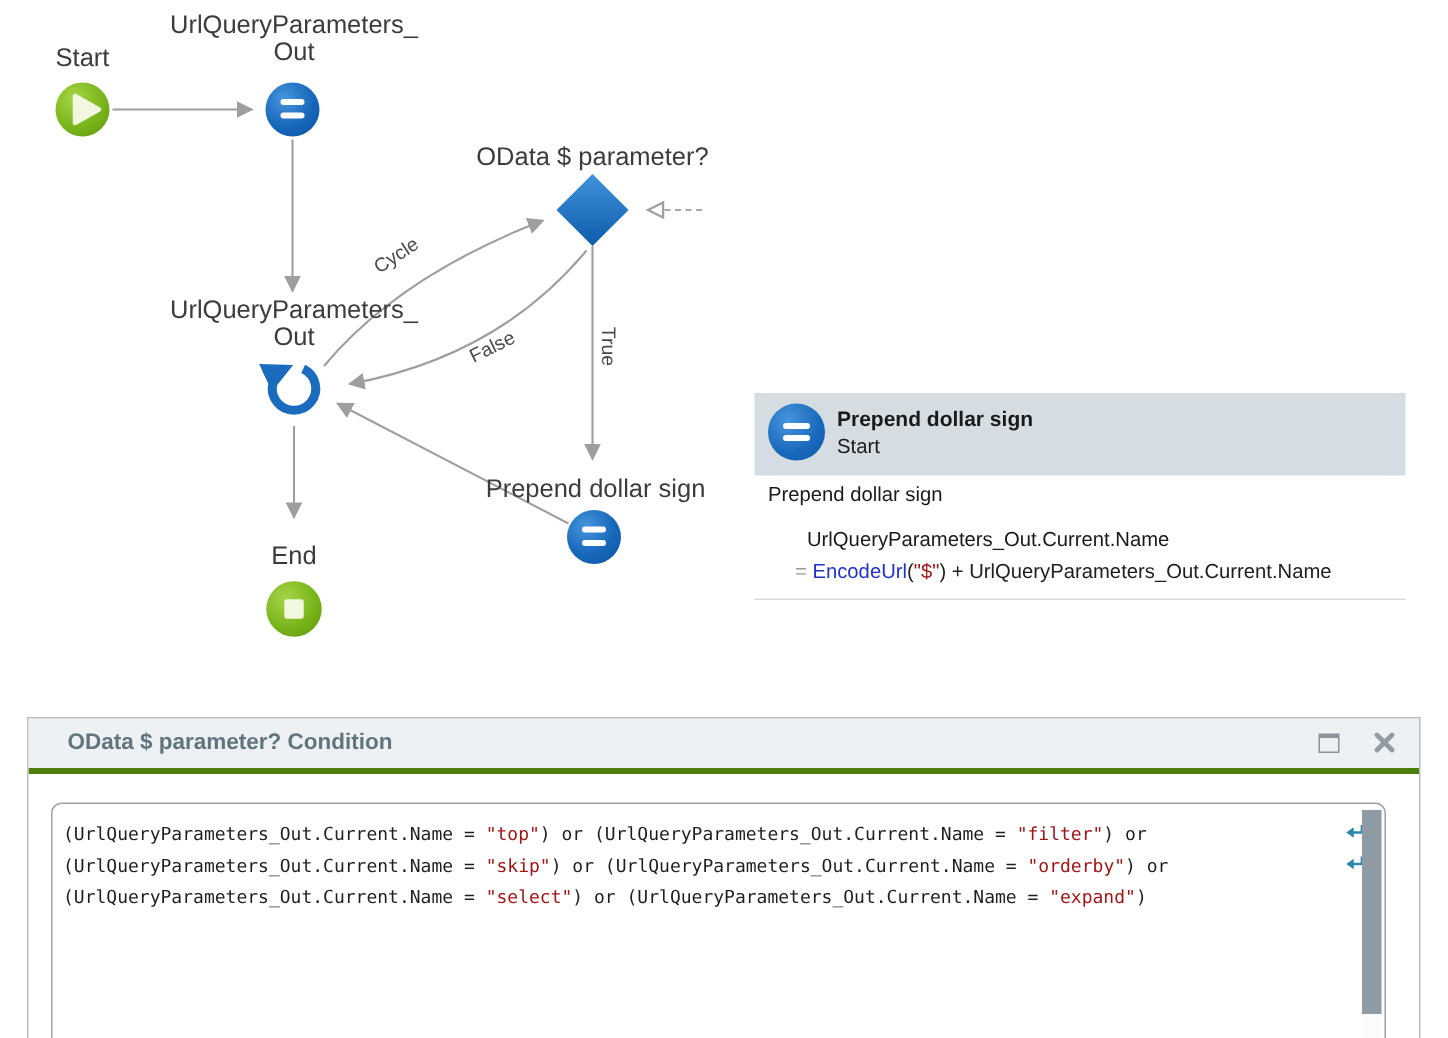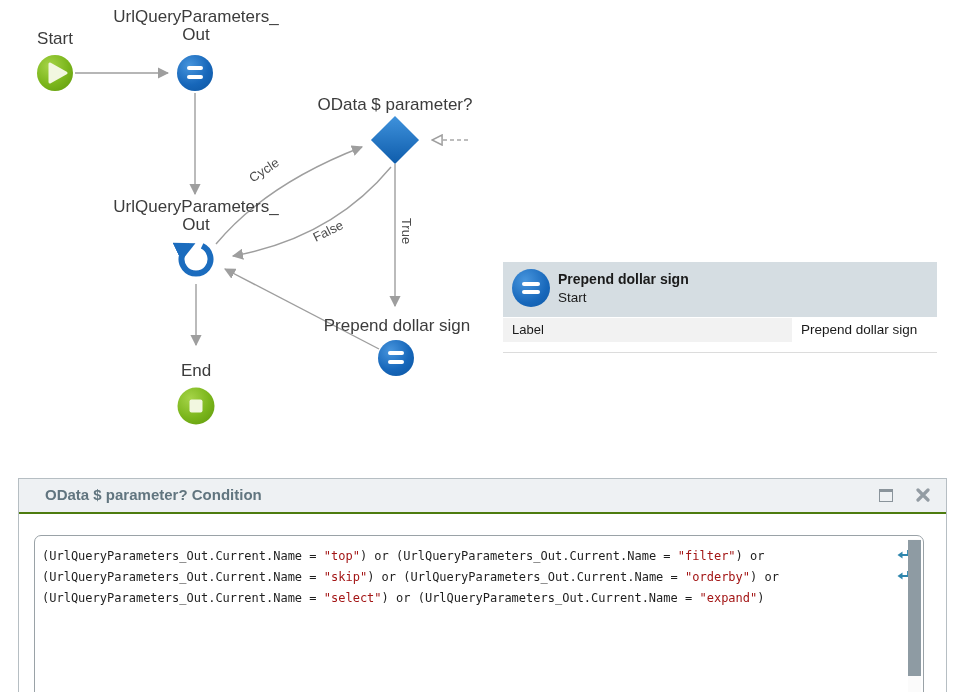--- a/index.html
+++ b/index.html
@@ -33,21 +33,21 @@
   
   .seg-code{color:#1e1e1e;}
   .seg-str{color:var(--string-red,#a31515);}
   .seg-fn{color:var(--function-blue,#2133cc);}
   .seg-op{color:#9a9a9a;}
 
   
   .dialog{position:absolute;left:18px;top:478px;width:929px;height:230px;
     border:1px solid #b6bec3;background:#fff;overflow:hidden;box-sizing:border-box;}
   .dialog-titlebar{position:relative;height:33px;background:var(--titlebar-bg,#eef1f3);
-    border-bottom:2px solid #4d7c0f;}
+    border-bottom:4px solid #4d7c0f;}
   .dialog-title{position:absolute;left:26px;top:7px;font-size:15px;font-weight:600;
     color:var(--title-gray,#61757f);}
   .win-restore{position:absolute;left:860px;top:10px;width:12px;height:9px;box-sizing:content-box;
     border:1px solid #8a949b;border-top:3px solid #8a949b;background:transparent;cursor:pointer;}
   .win-close{position:absolute;left:897px;top:9px;width:14px;height:14px;cursor:pointer;}
   .code-box{position:absolute;left:15px;top:56px;width:890px;height:170px;
     border:1.5px solid #9aa2a7;border-radius:7px;box-sizing:border-box;background:#fff;}
   .code-text{position:absolute;left:7px;top:10px;right:30px;
     font-family:"DejaVu Sans Mono","Liberation Mono",monospace;font-size:12px;line-height:21px;
     white-space:nowrap;}
@@ -161,22 +161,25 @@
   <div class="props">
     <div class="props-header">
       <div class="assign-icon">
         <div class="bar b1"></div>
           <div class="bar b2"></div>
       </div>
       <div class="props-title">Prepend dollar sign</div>
       <div class="props-subtitle">Start</div>
     </div>
     <div class="props-row">
-      <div class="props-key">Label</div>
       <div class="props-val">Prepend dollar sign</div>
+    </div>
+    <div class="props-assign">
+      <div>UrlQueryParameters_Out.Current.Name</div>
+      <div class="assign-line2"><span class="seg-op">= </span><span class="seg-fn">EncodeUrl</span><span class="seg-code">(</span><span class="seg-str">"$"</span><span class="seg-code">) + UrlQueryParameters_Out.Current.Name</span></div>
     </div>
     <div class="props-sep"></div>
   </div>
 
   <div class="dialog">
     <div class="dialog-titlebar">
       <div class="dialog-title">OData $ parameter? Condition</div>
       <div class="win-restore"></div>
       <svg class="win-close" viewBox="0 0 14 14">
         <path d="M2,2 L12,12 M12,2 L2,12" stroke="#939ca3" stroke-width="3.2" stroke-linecap="round"></path>

